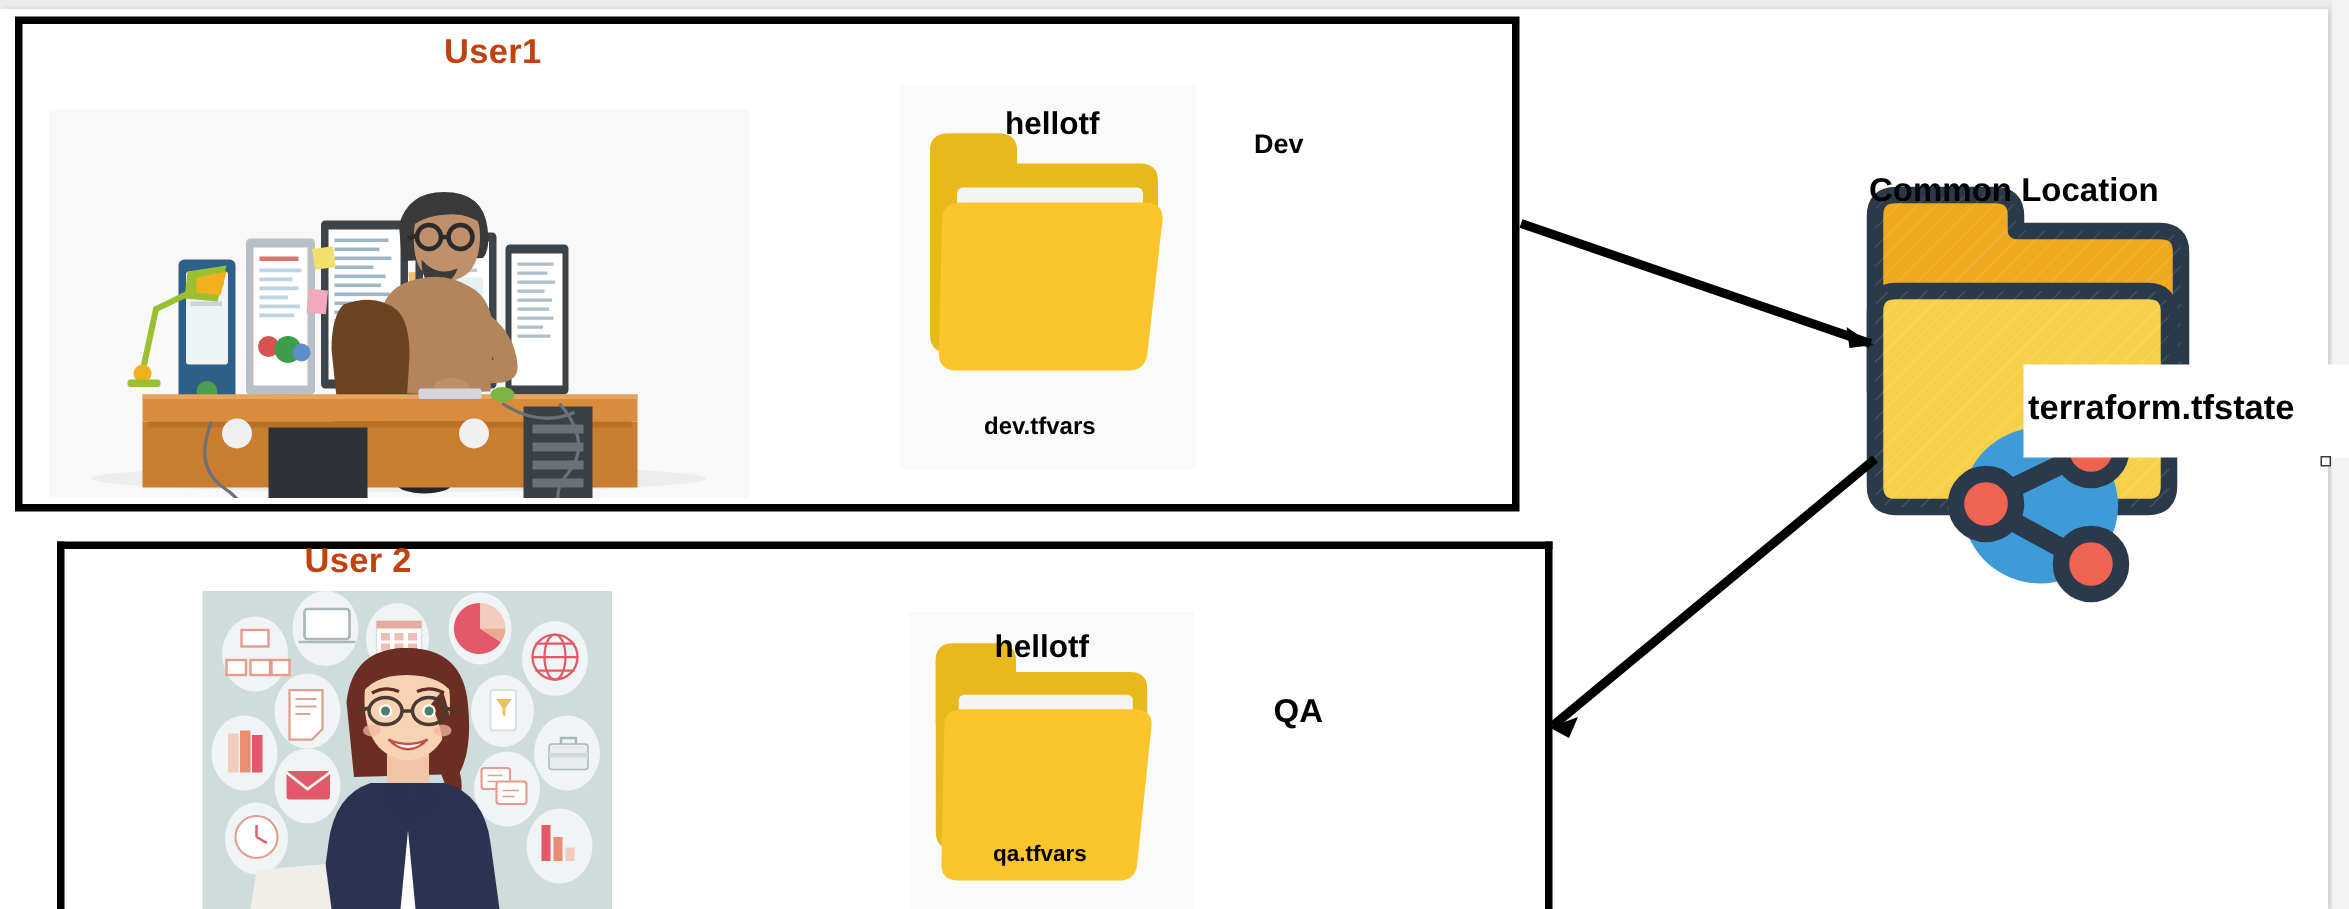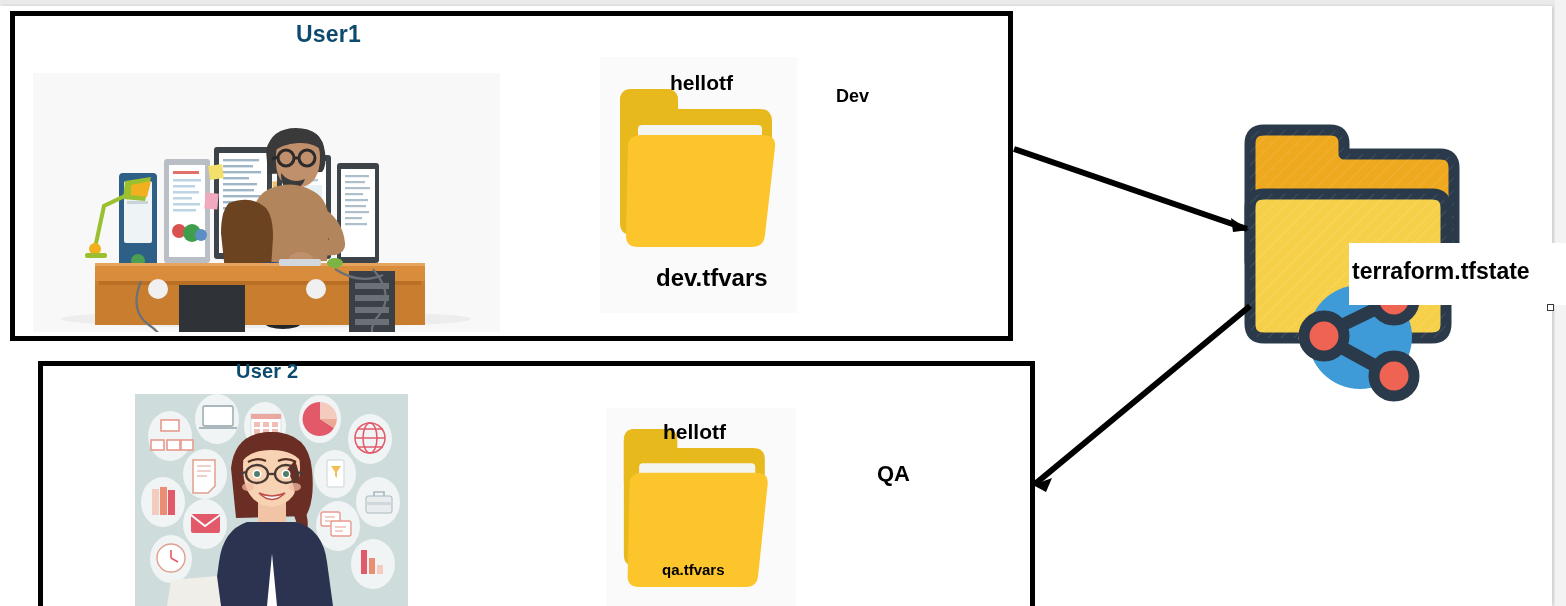--- a/index.html
+++ b/index.html
@@ -56,27 +56,27 @@
     position: absolute;
     border: 5px solid #000000;
     background: #ffffff;
   }
   #user1-box { left: 10px;  top: 11px;  width: 1003px; height: 330px; }
   #user2-box { left: 38px;  top: 361px; width: 997px;  height: 245px; border-bottom: none; }
 
   .box-title {
     position: absolute;
     font-weight: bold;
-    color: #0c4a6e;
+    color: #c2410c;
     font-size: 22px;
     letter-spacing: 0.2px;
     white-space: nowrap;
   }
   #user1-title { left: 296px; top: 21px; font-size: 23px; }
-  #user2-title { left: 203px; top: 360px; font-size: 20px; margin-left: 33px; }
+  #user2-title { left: 203px; top: 360px; font-size: 23px; }
 
   
   .illo {
     position: absolute;
     overflow: hidden;
   }
   #user1-illo {
     left: 33px; top: 73px;
     width: 467px; height: 259px;
     background: #f8f8f8;
@@ -97,26 +97,26 @@
 
   .plain-folder { position: absolute; }
 
   .folder-label {
     position: absolute;
     font-weight: bold;
     color: #000000;
     white-space: nowrap;
   }
   #label-hellotf-dev  { left: 670px; top: 71px;  font-size: 21px; }
-  #label-devtfvars    { left: 656px; top: 264px; font-size: 24px; }
+  #label-devtfvars    { left: 656px; top: 276px; font-size: 16px; }
   #label-dev-env      { left: 836px; top: 86px;  font-size: 18px; }
 
   #label-hellotf-qa   { left: 663px; top: 420px; font-size: 21px; }
   #label-qatfvars     { left: 662px; top: 561px; font-size: 15px; }
-  #label-qa-env       { left: 877px; top: 461px; font-size: 22px; }
+  #label-qa-env       { left: 849px; top: 461px; font-size: 22px; }
 
   
   #common-location-group {
     position: absolute;
     left: 1200px; top: 100px;
     width: 310px; height: 332px;
   }
   #label-common-location {
     position: absolute;
     left: 1246px; top: 114px;
@@ -565,20 +565,21 @@
         </g>
         <g stroke="#2B3A4A" stroke-width="11">
           <circle cx="124" cy="236" r="20" fill="#EE6352"></circle>
           <circle cx="194" cy="200" r="20" fill="#EE6352"></circle>
           <circle cx="194" cy="276" r="20" fill="#EE6352"></circle>
         </g>
       </g>
     </svg>
   </div>
 
+  <div id="label-common-location">Common Location</div>
 
   <div id="tfstate-plate"></div>
   <div id="label-tfstate">terraform.tfstate</div>
 
   <svg id="connectors" viewBox="0 0 1566 606" xmlns="http://www.w3.org/2000/svg">
 
     <g>
       <path d="M1014 149 L1247 229" stroke="#000000" stroke-width="6" fill="none"></path>
       <polygon points="1249,230 1231,218 1233,232" fill="#000000"></polygon>
     </g>

